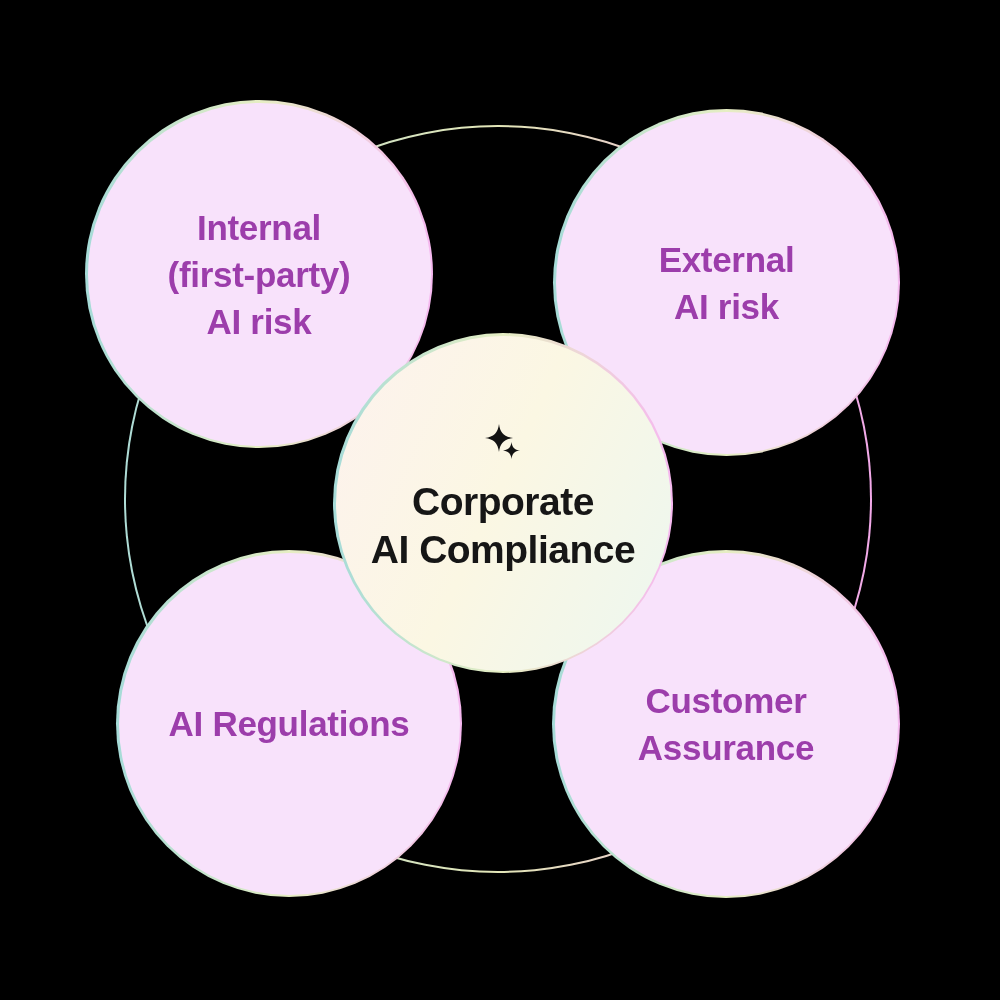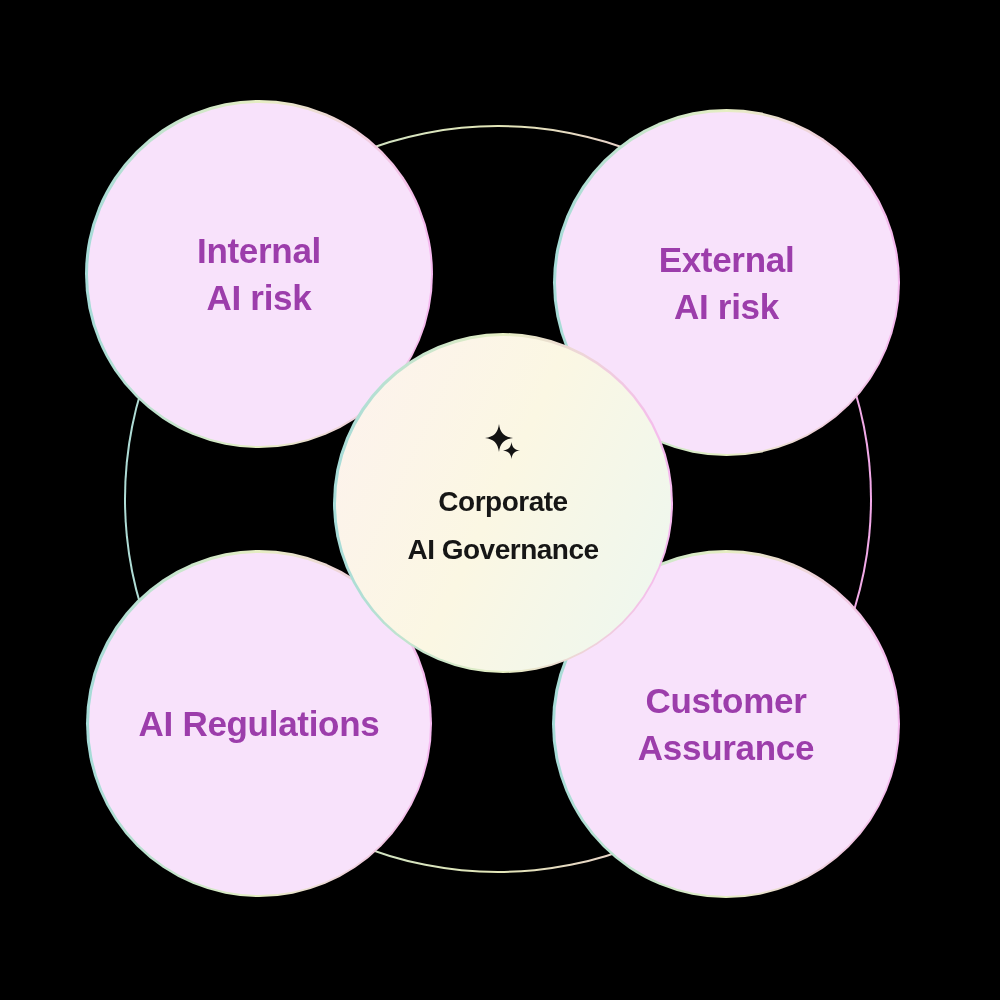--- a/index.html
+++ b/index.html
@@ -27,56 +27,57 @@
   .ring {
     left:124px; top:125px; width:748px; height:748px; z-index:1;
     background: linear-gradient(90deg, var(--ring-cyan), var(--ring-green) 50%, var(--ring-pink));
   }
   .ring .fill { inset:2px; background: var(--background, #000); }
   
   .satellite .fill { background: var(--satellite-fill); }
   .satellite { z-index:2; }
   .c-top-left     { left:85px;  top:100px; width:348px; height:348px; }
   .c-top-right    { left:553px; top:109px; width:347px; height:347px; }
-  .c-bottom-left  { left:86px; top:550px; width:346px; height:347px; }
+  .c-bottom-left  { left:116px; top:550px; width:346px; height:347px; }
   .c-bottom-right { left:552px; top:550px; width:348px; height:348px; }
   .satellite .label {
     font-size:35px; font-weight:700; line-height:47px;
     color: var(--label-purple); letter-spacing:-0.3px;
   }
   .satellite .label span { display:block; }
   
   .c-center {
     left:333px; top:333px; width:340px; height:340px; z-index:3;
   }
   .c-center .fill {
     background: linear-gradient(115deg, var(--center-fill-1) 0%, var(--center-fill-2) 48%, var(--center-fill-3) 100%);
   }
   .c-center .content { transform: translateY(-4px); display:flex; flex-direction:column; align-items:center; }
   .sparkle { width:36px; height:36px; margin-bottom:18px; }
   .sparkle path { fill: var(--sparkle); }
   .center-label {
-    font-size:28px; font-weight:700; line-height:48px;
+    font-size:39px; font-weight:700; line-height:48px;
     color: var(--center-text); letter-spacing:-0.5px;
   }
   .center-label span { display:block; }
 </style>
 </head>
 <body>
 
 <div class="canvas">
 
   <div class="gcircle ring">
     <div class="fill"></div>
   </div>
 
   <div class="gcircle satellite c-top-left">
     <div class="fill">
       <div class="label">
         <span>Internal</span>
+        <span>(first-party)</span>
         <span>AI risk</span>
       </div>
     </div>
   </div>
 
   <div class="gcircle satellite c-top-right">
     <div class="fill">
       <div class="label">
         <span>External</span>
         <span>AI risk</span>
@@ -103,19 +104,19 @@
 
   <div class="gcircle c-center">
     <div class="fill">
       <div class="content">
         <svg class="sparkle" viewBox="0 0 36 36" aria-hidden="true">
           <path d="M14 0 C15.1 8.8 19.2 12.9 28 14 C19.2 15.1 15.1 19.2 14 28 C12.9 19.2 8.8 15.1 0 14 C8.8 12.9 12.9 8.8 14 0 Z"></path>
           <path d="M26.5 18 C27.2 23.5 29.5 25.8 35 26.5 C29.5 27.2 27.2 29.5 26.5 35 C25.8 29.5 23.5 27.2 18 26.5 C23.5 25.8 25.8 23.5 26.5 18 Z"></path>
         </svg>
         <div class="center-label">
           <span>Corporate</span>
-          <span>AI Governance</span>
+          <span>AI Compliance</span>
         </div>
       </div>
     </div>
   </div>
 
 </div>
 
 </body></html>

